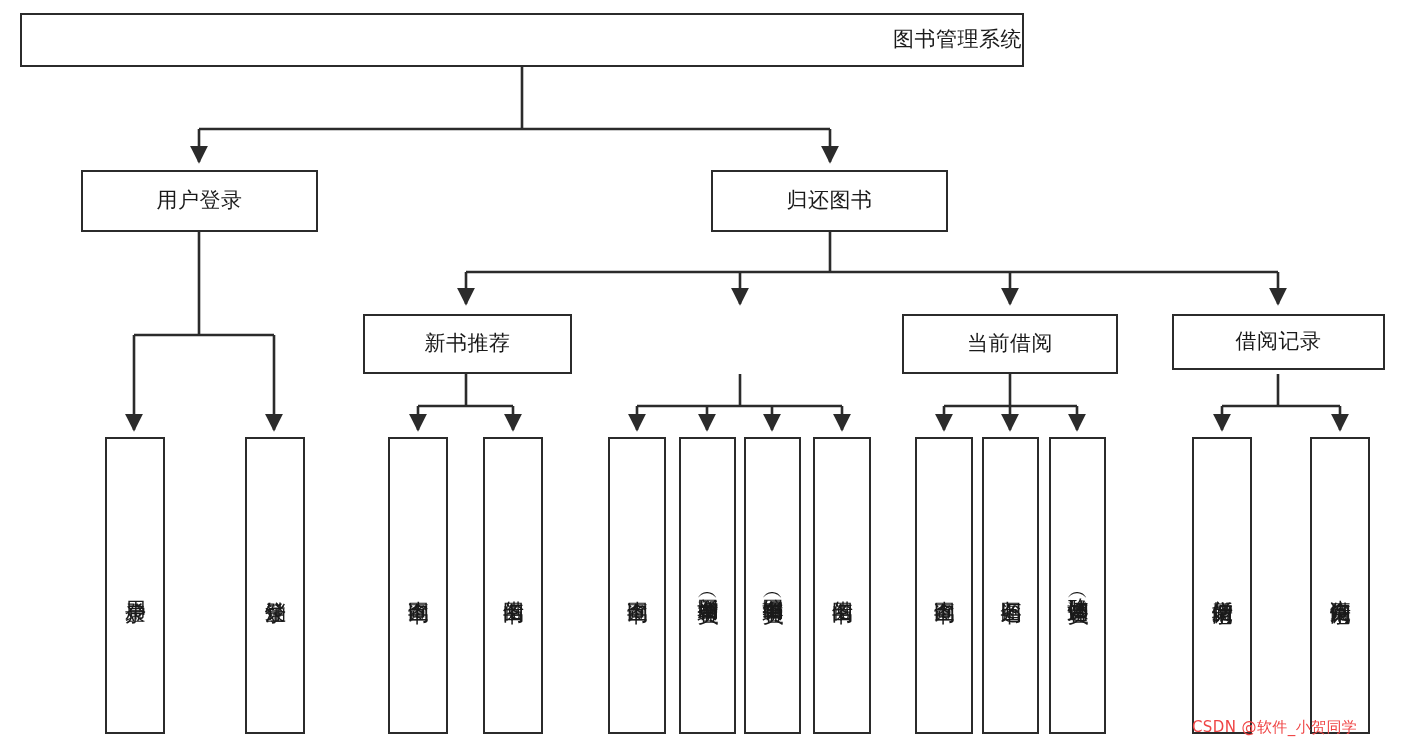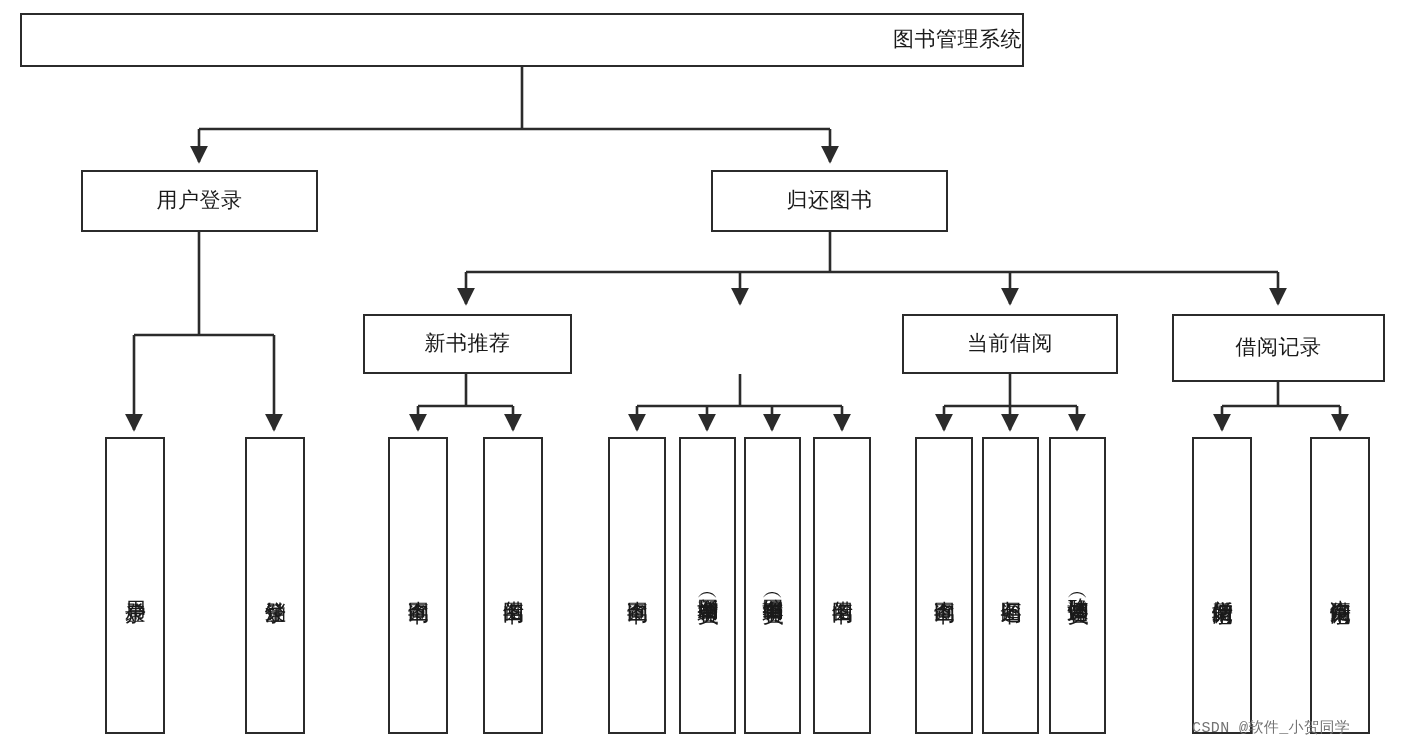--- a/index.html
+++ b/index.html
@@ -48,26 +48,25 @@
     writing-mode: vertical-rl;
     text-orientation: upright;
     line-height: 1.18;
     letter-spacing: 1px;
     white-space: nowrap;
     text-align: center;
   }
   .watermark {
     position: absolute;
     font-size: 15px;
-    color: #737373;
+    color: #ef4444;
     letter-spacing: 0.4px;
     white-space: nowrap;
     pointer-events: none;
     user-select: none;
-    font-family: Liberation Mono, monospace;
   }
 </style>
 </head>
 <body>
 
 <div id="diagram-root">
 
   <svg class="layer" viewBox="0 0 1405 747" xmlns="http://www.w3.org/2000/svg">
     <defs>
       <marker id="arrow" viewBox="0 0 10 10" refX="9" refY="5" markerWidth="7" markerHeight="7" orient="auto-start-reverse">
@@ -132,21 +131,21 @@
 
   <div class="node-box" style="left:363px; top:314px; width:209px; height:60px;">
     <span class="node-label-h">新书推荐</span>
   </div>
 
 
   <div class="node-box" style="left:902px; top:314px; width:216px; height:60px;align-items:center;">
     <span class="node-label-h">当前借阅</span>
   </div>
 
-  <div class="node-box" style="left:1172px; top:314px; width:213px; height:68px;">
+  <div class="node-box" style="left:1172px; top:314px; width:213px; height:56px;">
     <span class="node-label-h">借阅记录</span>
   </div>
 
   <div class="node-box" style="left:105px; top:437px; width:60px; height:297px;">
     <span class="node-label-v">用户登录</span>
   </div>
 
   <div class="node-box" style="left:245px; top:437px; width:60px; height:297px;">
     <span class="node-label-v">注销登录</span>
   </div>

